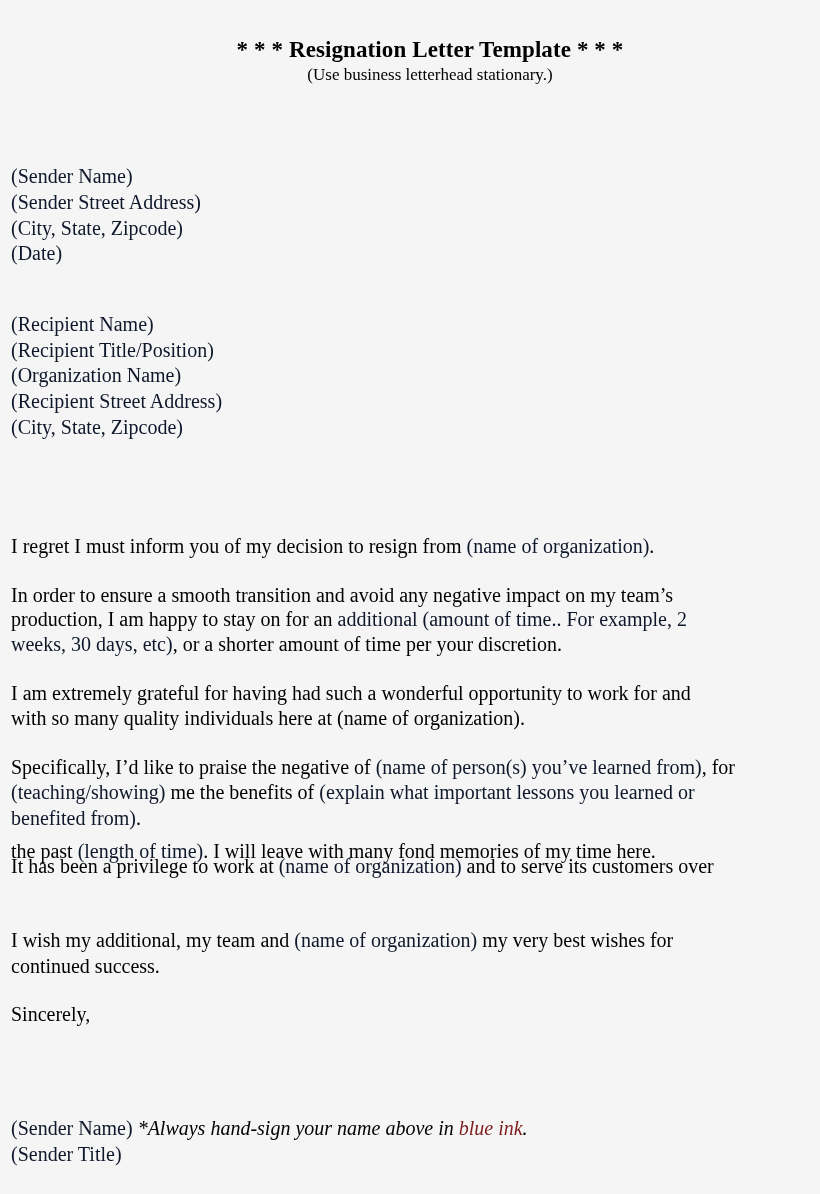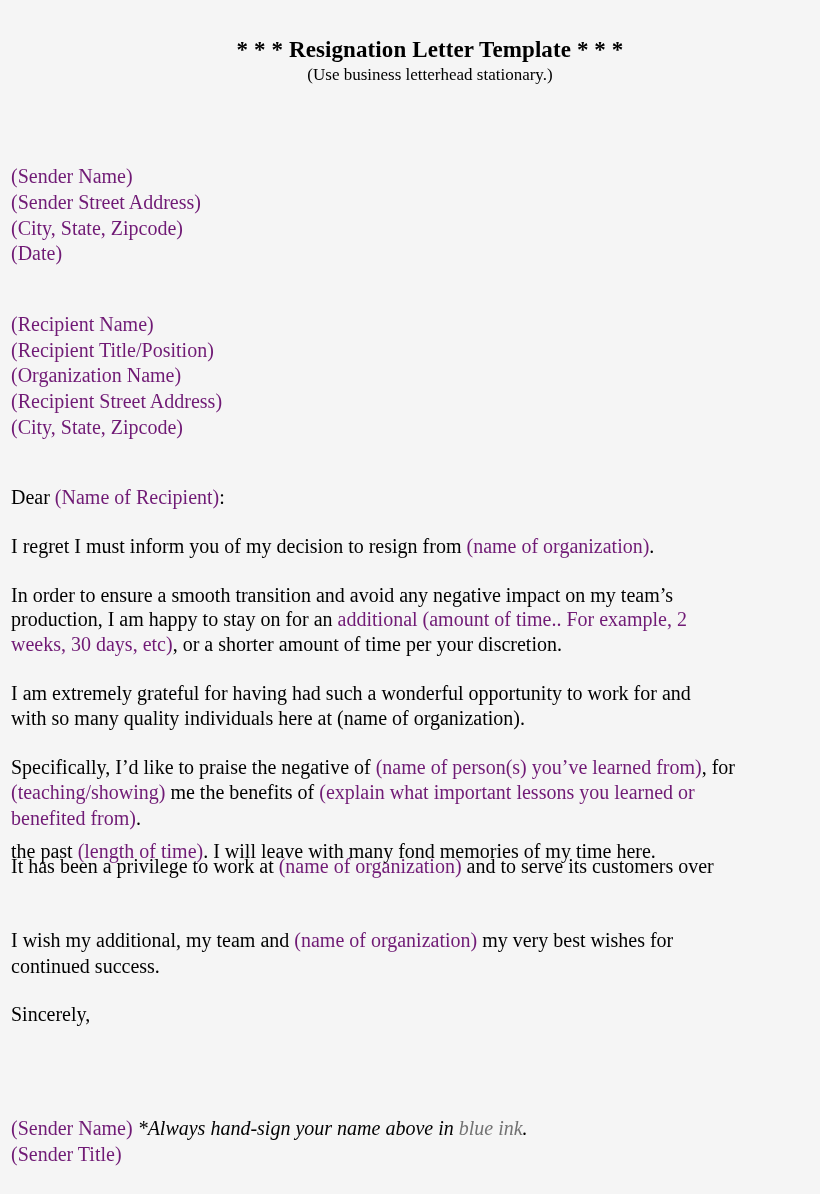--- a/index.html
+++ b/index.html
@@ -41,22 +41,22 @@
     font-size: 17px;
     line-height: 22px;
   }
   .line {
     position: absolute;
     left: 11px;
     font-size: 20px;
     line-height: 26px;
     white-space: nowrap;
   }
-  .red { color: #701a75; }
-  .blue { color: #737373; }
+  .red { color: #0f172a; }
+  .blue { color: #7f1d1d; }
   .italic { font-style: italic; }
 </style>
 </head>
 <body>
 
 <div class="page">
 
   <div class="title">* * * Resignation Letter Template * * *</div>
   <div class="subtitle">(Use business letterhead stationary.)</div>
 
@@ -68,23 +68,20 @@
   </div>
 
   <div>
     <div class="line red" style="top:311px">(Recipient Name)</div>
     <div class="line red" style="top:337px">(Recipient Title/Position)</div>
     <div class="line red" style="top:362px">(Organization Name)</div>
     <div class="line red" style="top:388px">(Recipient Street Address)</div>
     <div class="line red" style="top:414px">(City, State, Zipcode)</div>
   </div>
 
-  <div class="line" style="top:484px">
-    <span>Dear </span><span class="red">(Name of Recipient)</span><span>:</span>
-  </div>
 
   <div class="line" style="top:533px">
     <span>I regret I must inform you of my decision to resign from </span><span class="red">(name of organization)</span><span>.</span>
   </div>
 
   <div>
     <div class="line" style="top:582px">In order to ensure a smooth transition and avoid any negative impact on my team’s</div>
     <div class="line" style="top:606px">
       <span>production, I am happy to stay on for an </span><span class="red">additional (amount of time.. For example, 2</span>
     </div>

